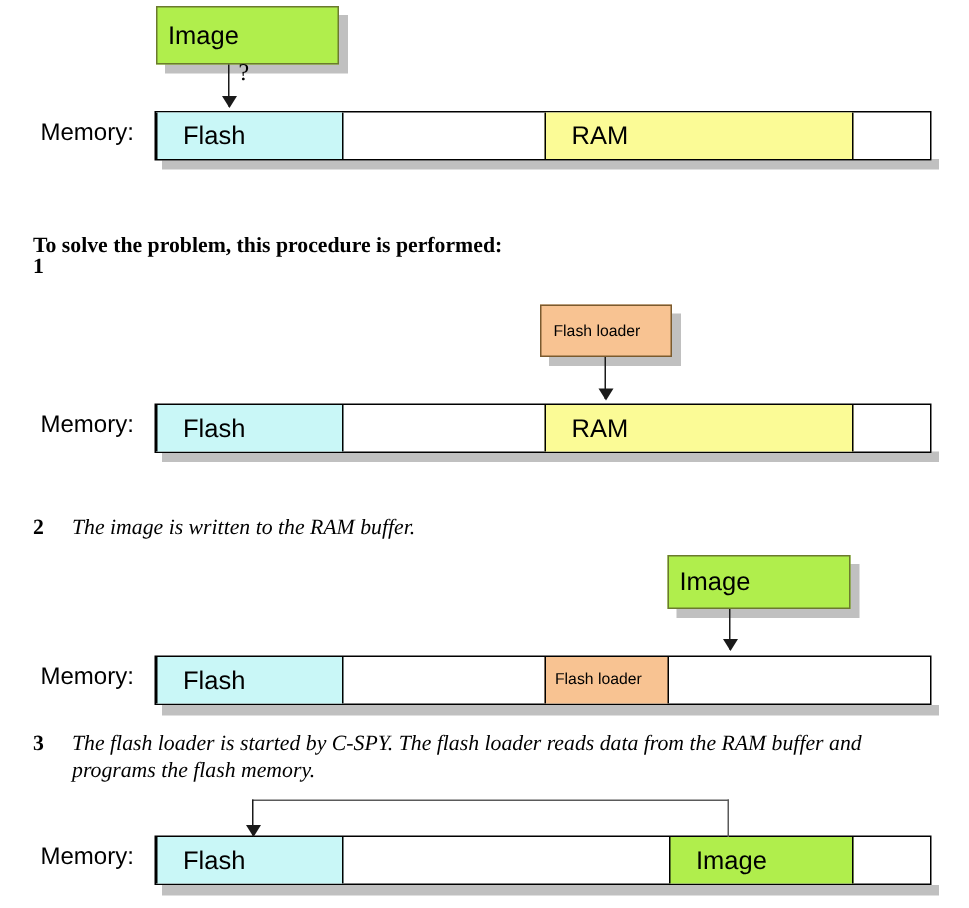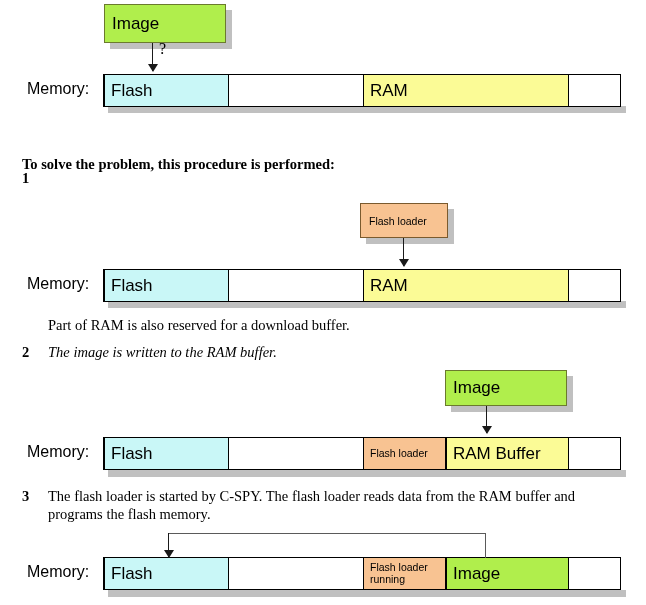--- a/index.html
+++ b/index.html
@@ -34,21 +34,21 @@
     align-items:center;
   }
   .seg.flash{background:#c9f7f7;}
   .seg.ram{background:#fbfb96;}
   .seg.loader{background:#f8c392;}
   .seg.image{background:#b0ee4c;}
   .seg-label{
     font-family:"Liberation Sans", sans-serif;
     font-size:17px;
     color:#000;
-    padding-left:6px;
+    padding-left:17px;
     line-height:1.05;
     white-space:nowrap;
   }
   .seg-label.small{
     font-size:10.5px;
     padding-left:6px;
     white-space:normal;
   }
 
   .memlabel{
@@ -175,61 +175,54 @@
   <div class="memshadow" style="left:108px;top:301px;width:518px;height:7px;"></div>
   <div class="membar" style="left:103px;top:269px;width:518px;height:33px;">
     <div class="seg flash" style="left:0px;width:125px;">
       <span class="seg-label">Flash</span>
     </div>
     <div class="seg ram" style="left:259px;width:206px;">
       <span class="seg-label">RAM</span>
     </div>
   </div>
 
-  <div class="para" style="left:48px;top:317px;width:520px;">Part of RAM is also reserved for a download buffer.</div>
 
   <div class="stepnum" style="left:22px;top:344px;">2</div>
   <div class="steptext" style="left:48px;top:344px;width:560px;font-style:italic;">The image is written to the RAM buffer.</div>
 
   <div class="cshadow" style="left:451px;top:376px;width:122px;height:36px;"></div>
   <div class="cbox green" style="left:445px;top:370px;width:122px;height:36px;">
     <span class="ctext">Image</span>
   </div>
   <div class="vline" style="left:486px;top:406px;height:27px;"></div>
   <div class="arrowhead" style="left:482px;top:426px;"></div>
 
   <div class="memlabel" style="left:27px;top:443px;">Memory:</div>
   <div class="memshadow" style="left:108px;top:470px;width:518px;height:7px;"></div>
   <div class="membar" style="left:103px;top:437px;width:518px;height:33px;">
     <div class="seg flash" style="left:0px;width:125px;">
       <span class="seg-label">Flash</span>
     </div>
     <div class="seg loader" style="left:259px;width:83px;">
       <span class="seg-label small">Flash loader</span>
     </div>
-    <div class="seg ram" style="left:342px;width:123px;">
-      <span class="seg-label">RAM Buffer</span>
-    </div>
   </div>
 
   <div class="stepnum" style="left:22px;top:488px;">3</div>
-  <div class="steptext" style="left:48px;top:488px;width:570px;">The flash loader is started by C-SPY. The flash loader reads data from the RAM buffer and programs the flash memory.</div>
+  <div class="steptext" style="left:48px;top:488px;width:570px;font-style:italic;">The flash loader is started by C-SPY. The flash loader reads data from the RAM buffer and programs the flash memory.</div>
 
   <div class="vline" style="left:485px;top:533px;height:25px;background:#5a5a5a;"></div>
   <div class="hline" style="left:168px;top:533px;width:318px;"></div>
   <div class="vline" style="left:168px;top:533px;height:24px;"></div>
   <div class="arrowhead" style="left:164px;top:550px;"></div>
 
   <div class="memlabel" style="left:27px;top:563px;">Memory:</div>
   <div class="memshadow" style="left:108px;top:590px;width:518px;height:7px;"></div>
   <div class="membar" style="left:103px;top:557px;width:518px;height:33px;">
     <div class="seg flash" style="left:0px;width:125px;">
       <span class="seg-label">Flash</span>
     </div>
-    <div class="seg loader" style="left:259px;width:83px;">
-      <span class="seg-label small">Flash loader running</span>
-    </div>
     <div class="seg image" style="left:342px;width:123px;">
       <span class="seg-label">Image</span>
     </div>
   </div>
 
 </div>
 
 </body></html>

